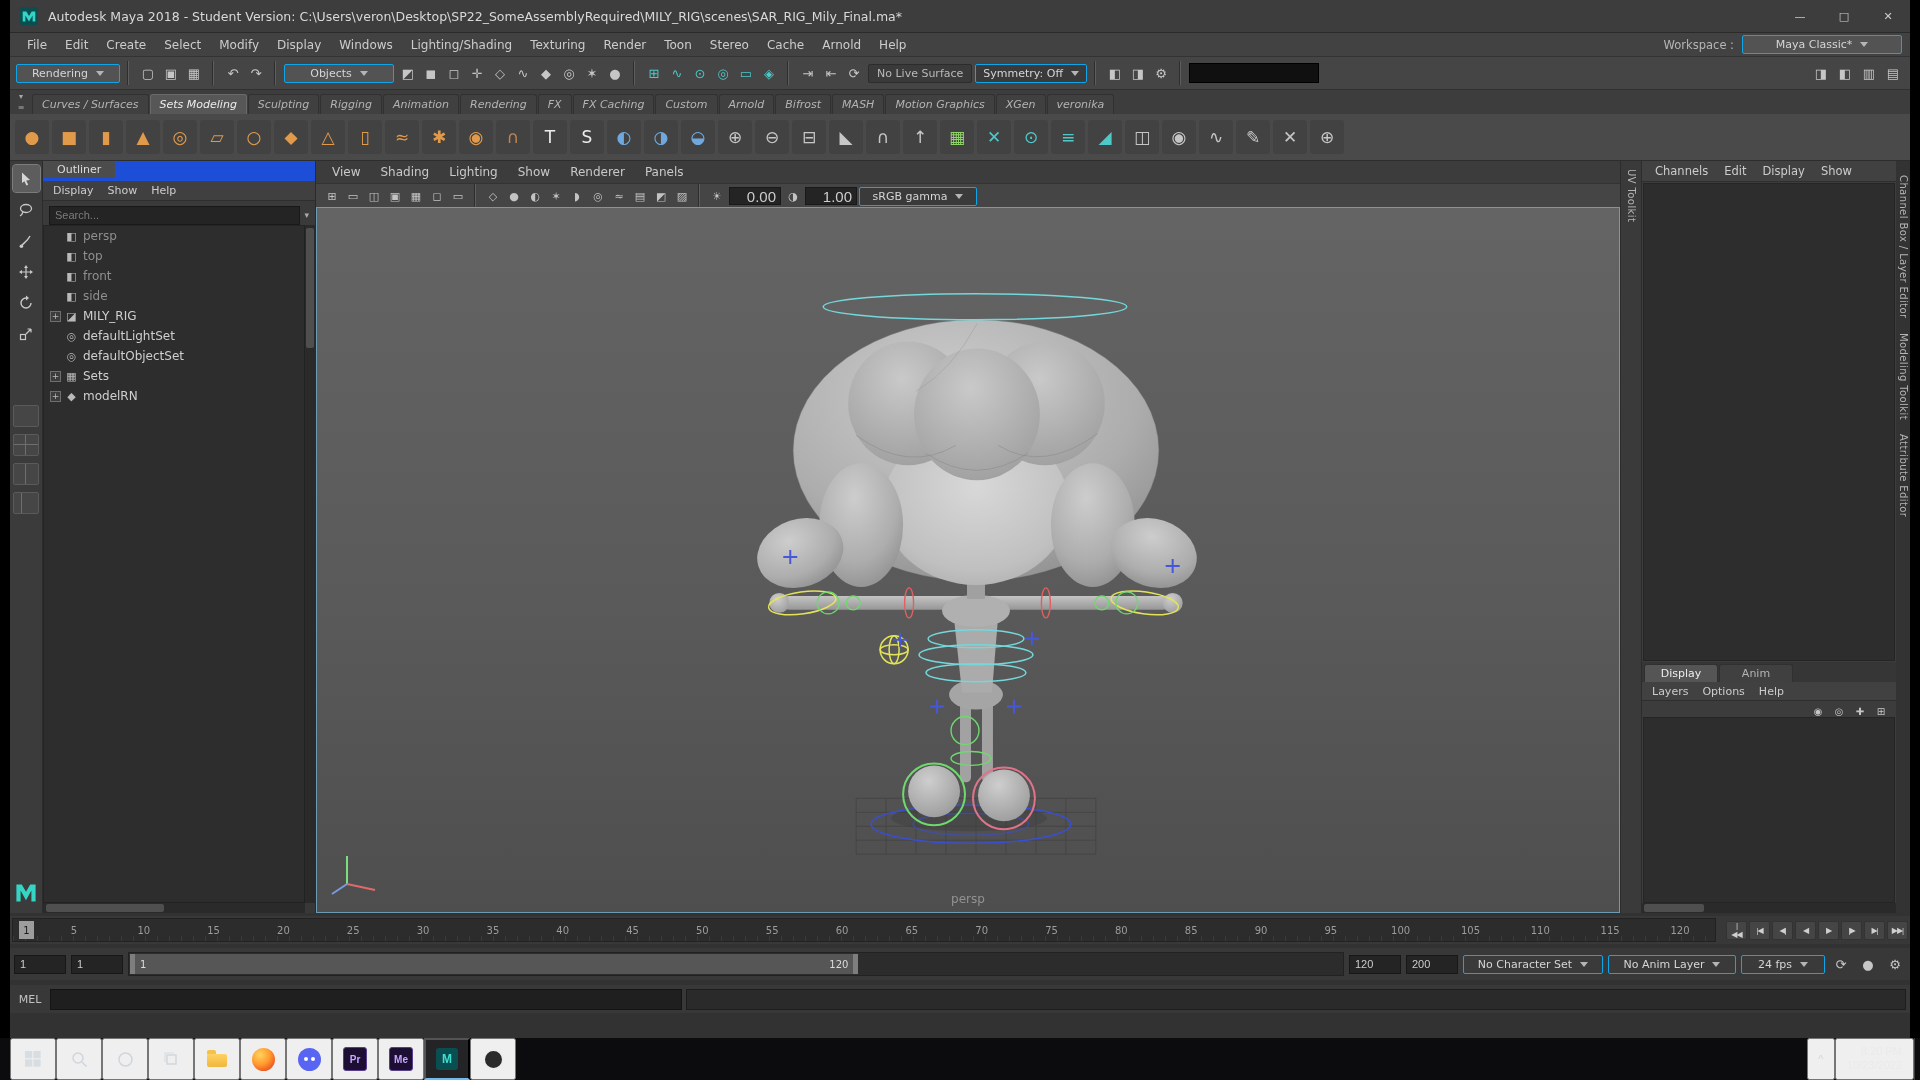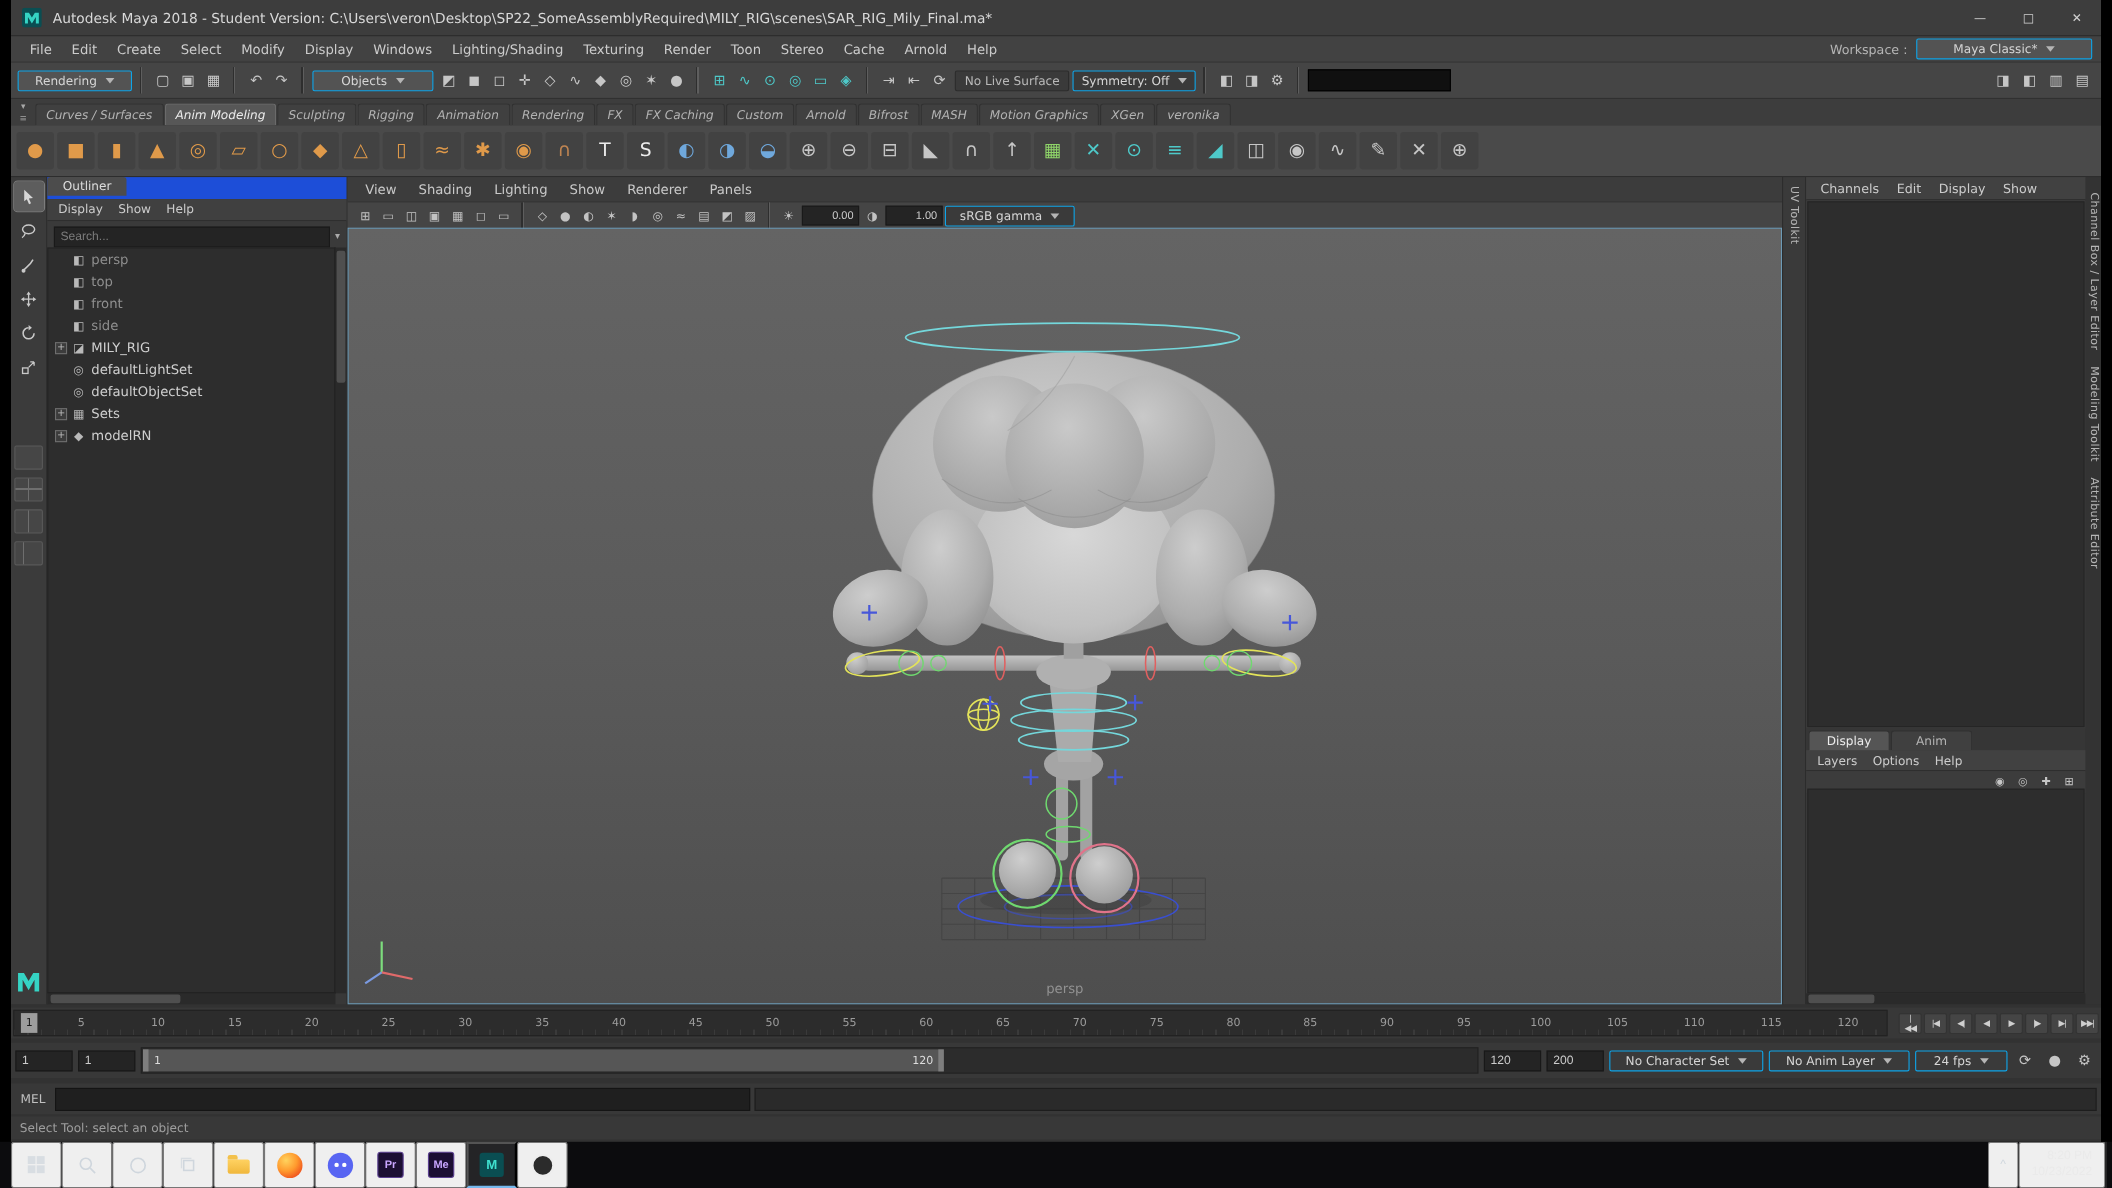--- a/index.html
+++ b/index.html
@@ -96,21 +96,21 @@
   .vscroll .thumb{position:absolute;left:1px;right:1px;top:3px;height:120px;background:#4f4f4f;border-radius:2px;}
   .hscroll{position:absolute;left:0;right:10px;bottom:0;height:10px;background:#2a2a2a;border-top:1px solid #222;}
   .hscroll .thumb{position:absolute;top:1px;bottom:1px;left:3px;width:45%;background:#4f4f4f;border-radius:2px;}
 
   
   .viewport{position:absolute;left:306px;top:161px;width:1304px;height:752px;background:#3c3c3c;box-sizing:border-box;}
   .vp-menus{height:22px;background:#3c3c3c;display:flex;align-items:center;gap:4px;padding:0 8px;}
   .vp-menus .mitem{font-size:12px;padding:1px 8px;color:#c9c9c9;}
   .vp-toolbar{height:24px;background:#454545;display:flex;align-items:center;gap:2px;padding:0 6px;border-top:1px solid #333;border-bottom:1px solid #2b2b2b;}
   .vbtn{width:20px;height:19px;display:inline-flex;align-items:center;justify-content:center;font-size:11px;color:#c3c3c3;}
-  .vfield{width:42px;height:16px;background:#242424;border:1px solid #191919;color:#ccc;font-size:10px;padding:0 4px;text-align:right;}
+  .vfield{width:42px;height:16px;background:#242424;border:1px solid #191919;color:#ccc;font-size:15px;padding:0 4px;text-align:right;}
   .vp-canvas{position:absolute;left:0;right:0;top:46px;bottom:0;background:linear-gradient(180deg,#646464 0%,#5a5a5a 55%,#4e4e4e 100%);
              border:1px solid #6d9ab5;box-sizing:border-box;overflow:hidden;}
   .scene{position:absolute;inset:0;width:100%;height:100%;}
   .persp-label{position:absolute;bottom:6px;left:0;right:0;text-align:center;color:#929292;font-size:12px;}
   .vp-axis{position:absolute;left:10px;bottom:16px;}
 
   
   .uvstrip{position:absolute;left:1610px;top:161px;width:22px;height:752px;background:#3a3a3a;border-left:1px solid #2c2c2c;
            border-right:1px solid #2c2c2c;box-sizing:border-box;}
   .uvstrip .vtab{margin-top:8px;}
@@ -305,21 +305,21 @@
 
   <div class="shelf-tabs">
     <div class="shelf-gutter">
 
     <span class="ibtn">▾</span>
           <span class="ibtn">≡</span>
         </div>
     <div class="stabs">
 
     <span class="stab">Curves / Surfaces</span>
-          <span class="stab" data-active="true">Anim Modeling</span>
+          <span class="stab" data-active="true">Sets Modeling</span>
           <span class="stab">Sculpting</span>
           <span class="stab">Rigging</span>
           <span class="stab">Animation</span>
           <span class="stab">Rendering</span>
           <span class="stab">FX</span>
           <span class="stab">FX Caching</span>
           <span class="stab">Custom</span>
           <span class="stab">Arnold</span>
           <span class="stab">Bifrost</span>
           <span class="stab">MASH</span>
@@ -767,23 +767,20 @@
     <span class="rs-icon" data-tone="red">●</span>
     <span class="rs-icon">⚙</span>
   </div>
 
   <div class="cmdline">
     <span class="cmd-label">MEL</span>
     <input class="cmd-input" style="">
     <div class="cmd-result"></div>
   </div>
 
-  <div class="helpline">
-    <span>Select Tool: select an object</span>
-  </div>
 
   <div class="taskbar">
     <button class="tb">
       <svg width="16" height="16" viewBox="0 0 16 16">
         <rect x="0" y="0" width="7.2" height="7.2" fill="#d8dde2"></rect>
             <rect x="8.4" y="0" width="7.2" height="7.2" fill="#d8dde2"></rect>
         <rect x="0" y="8.4" width="7.2" height="7.2" fill="#d8dde2"></rect>
             <rect x="8.4" y="8.4" width="7.2" height="7.2" fill="#d8dde2"></rect>
       </svg>
     </button>

